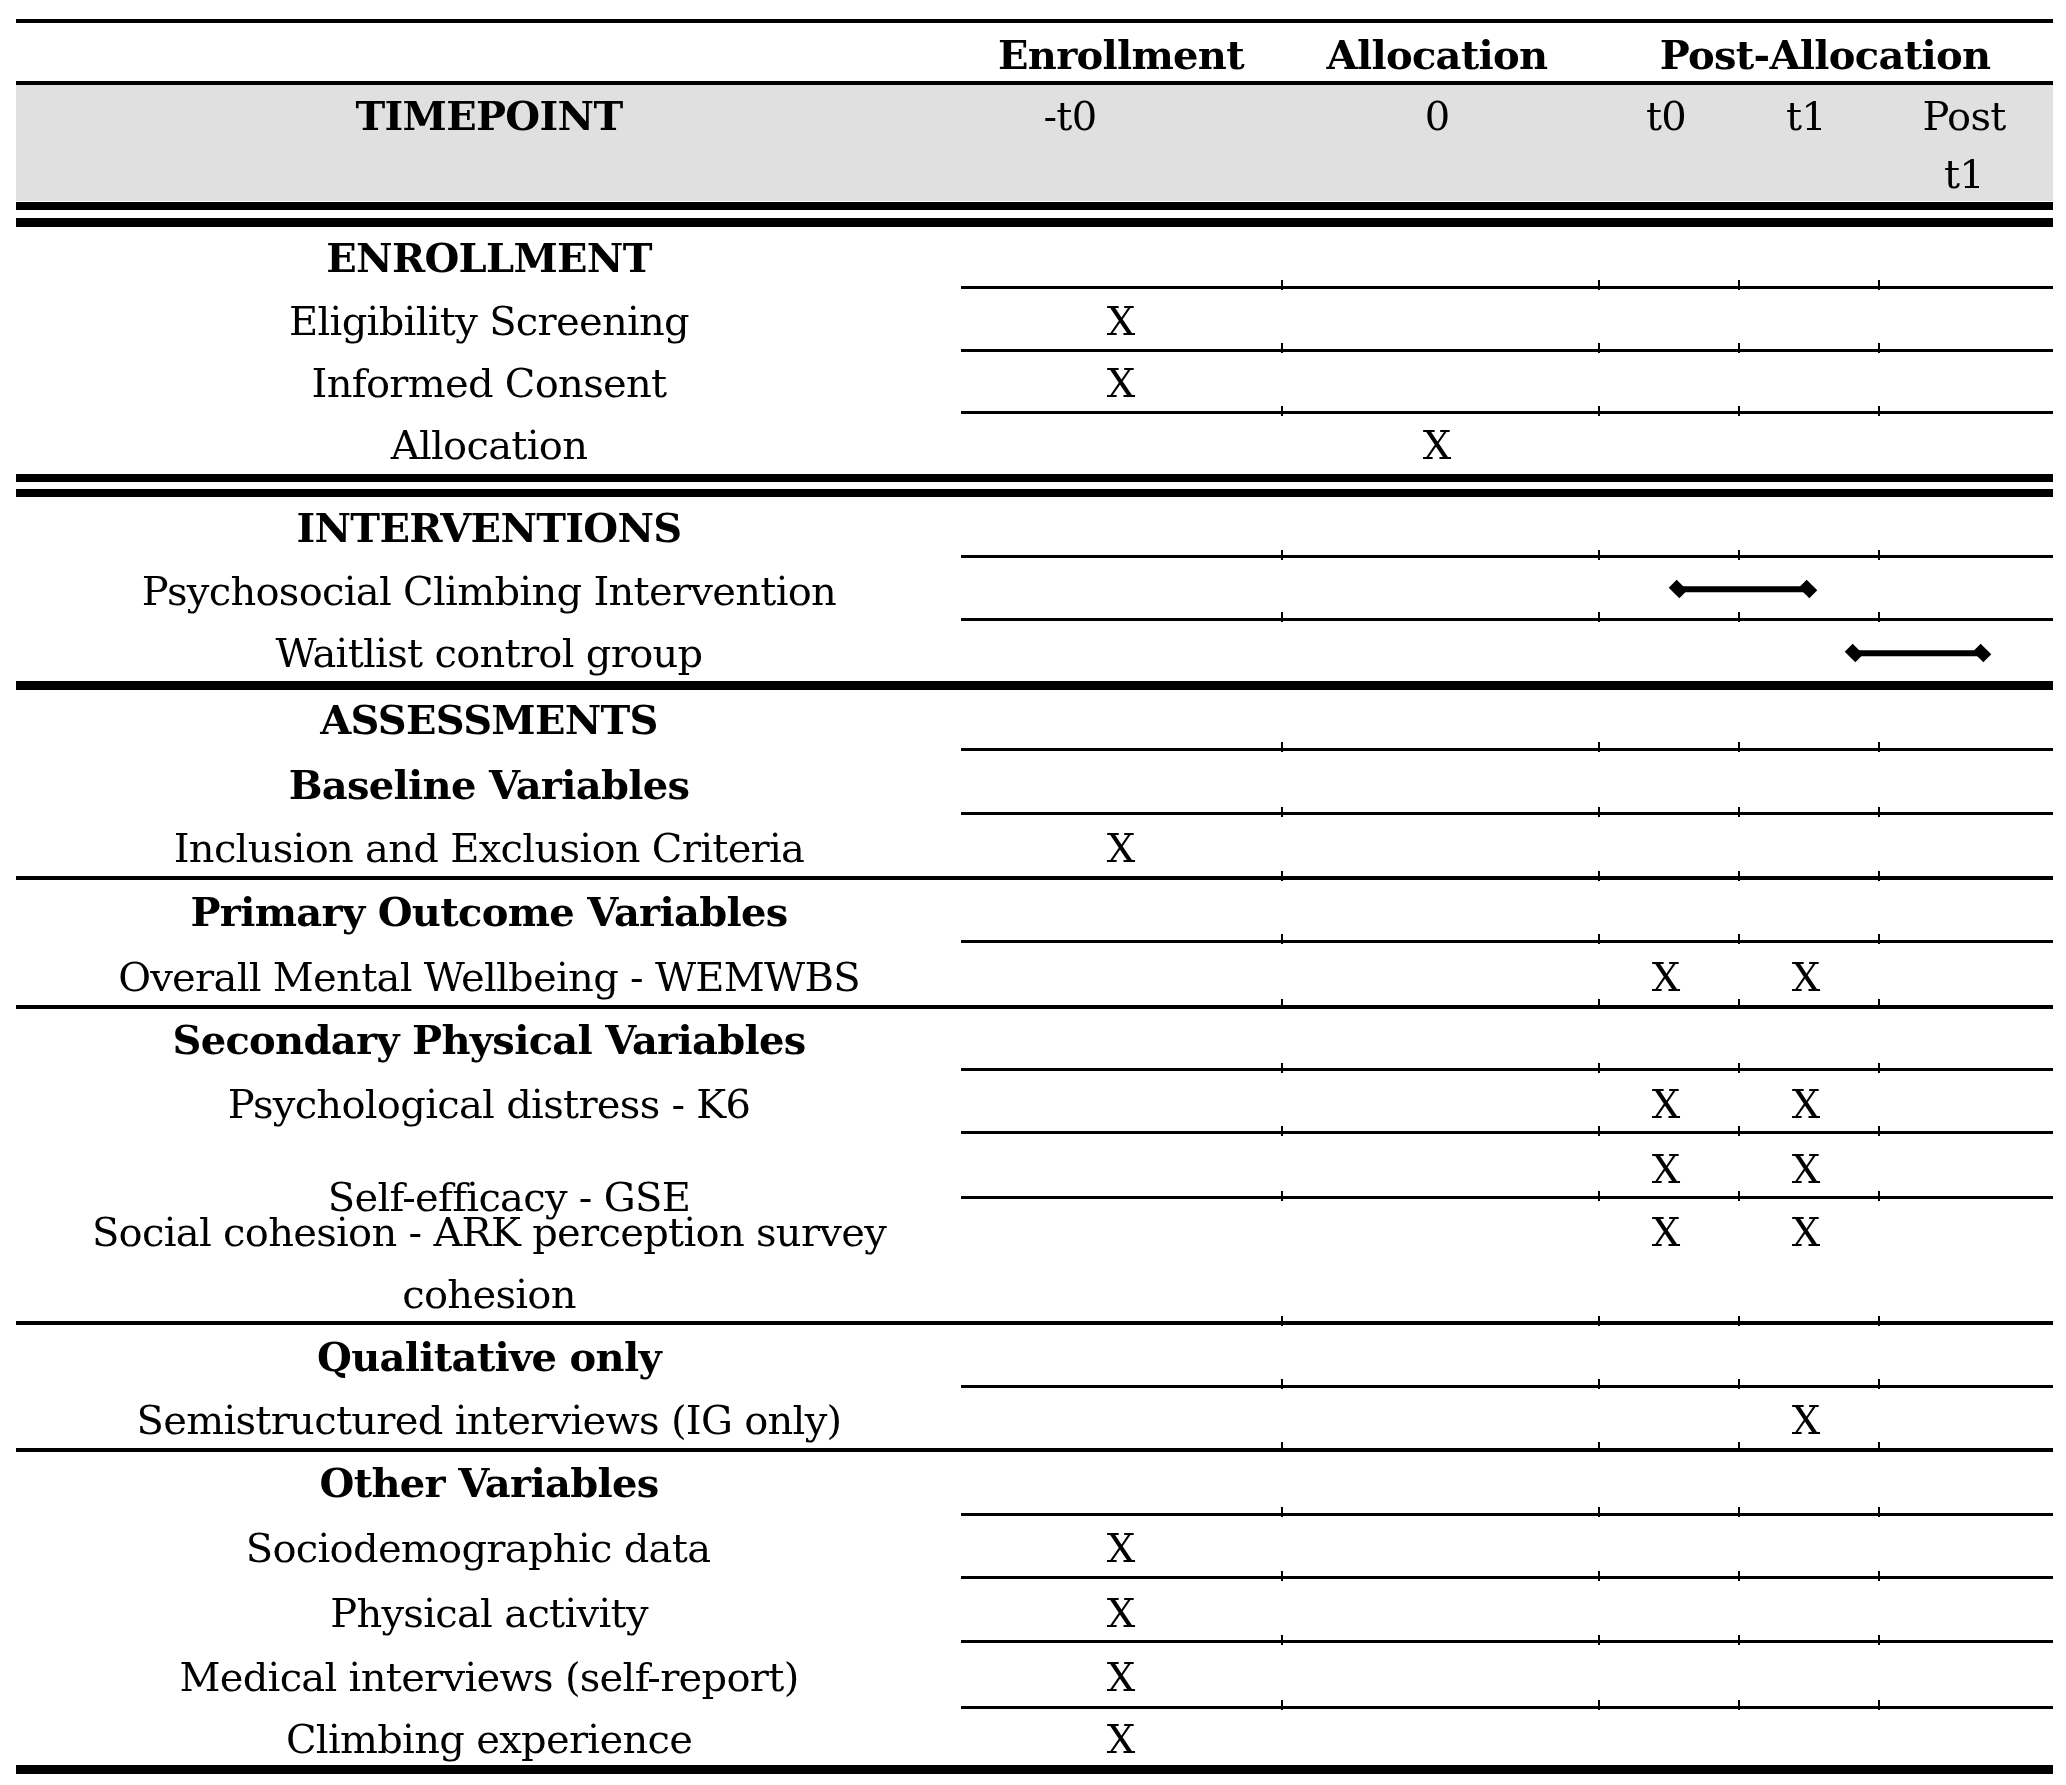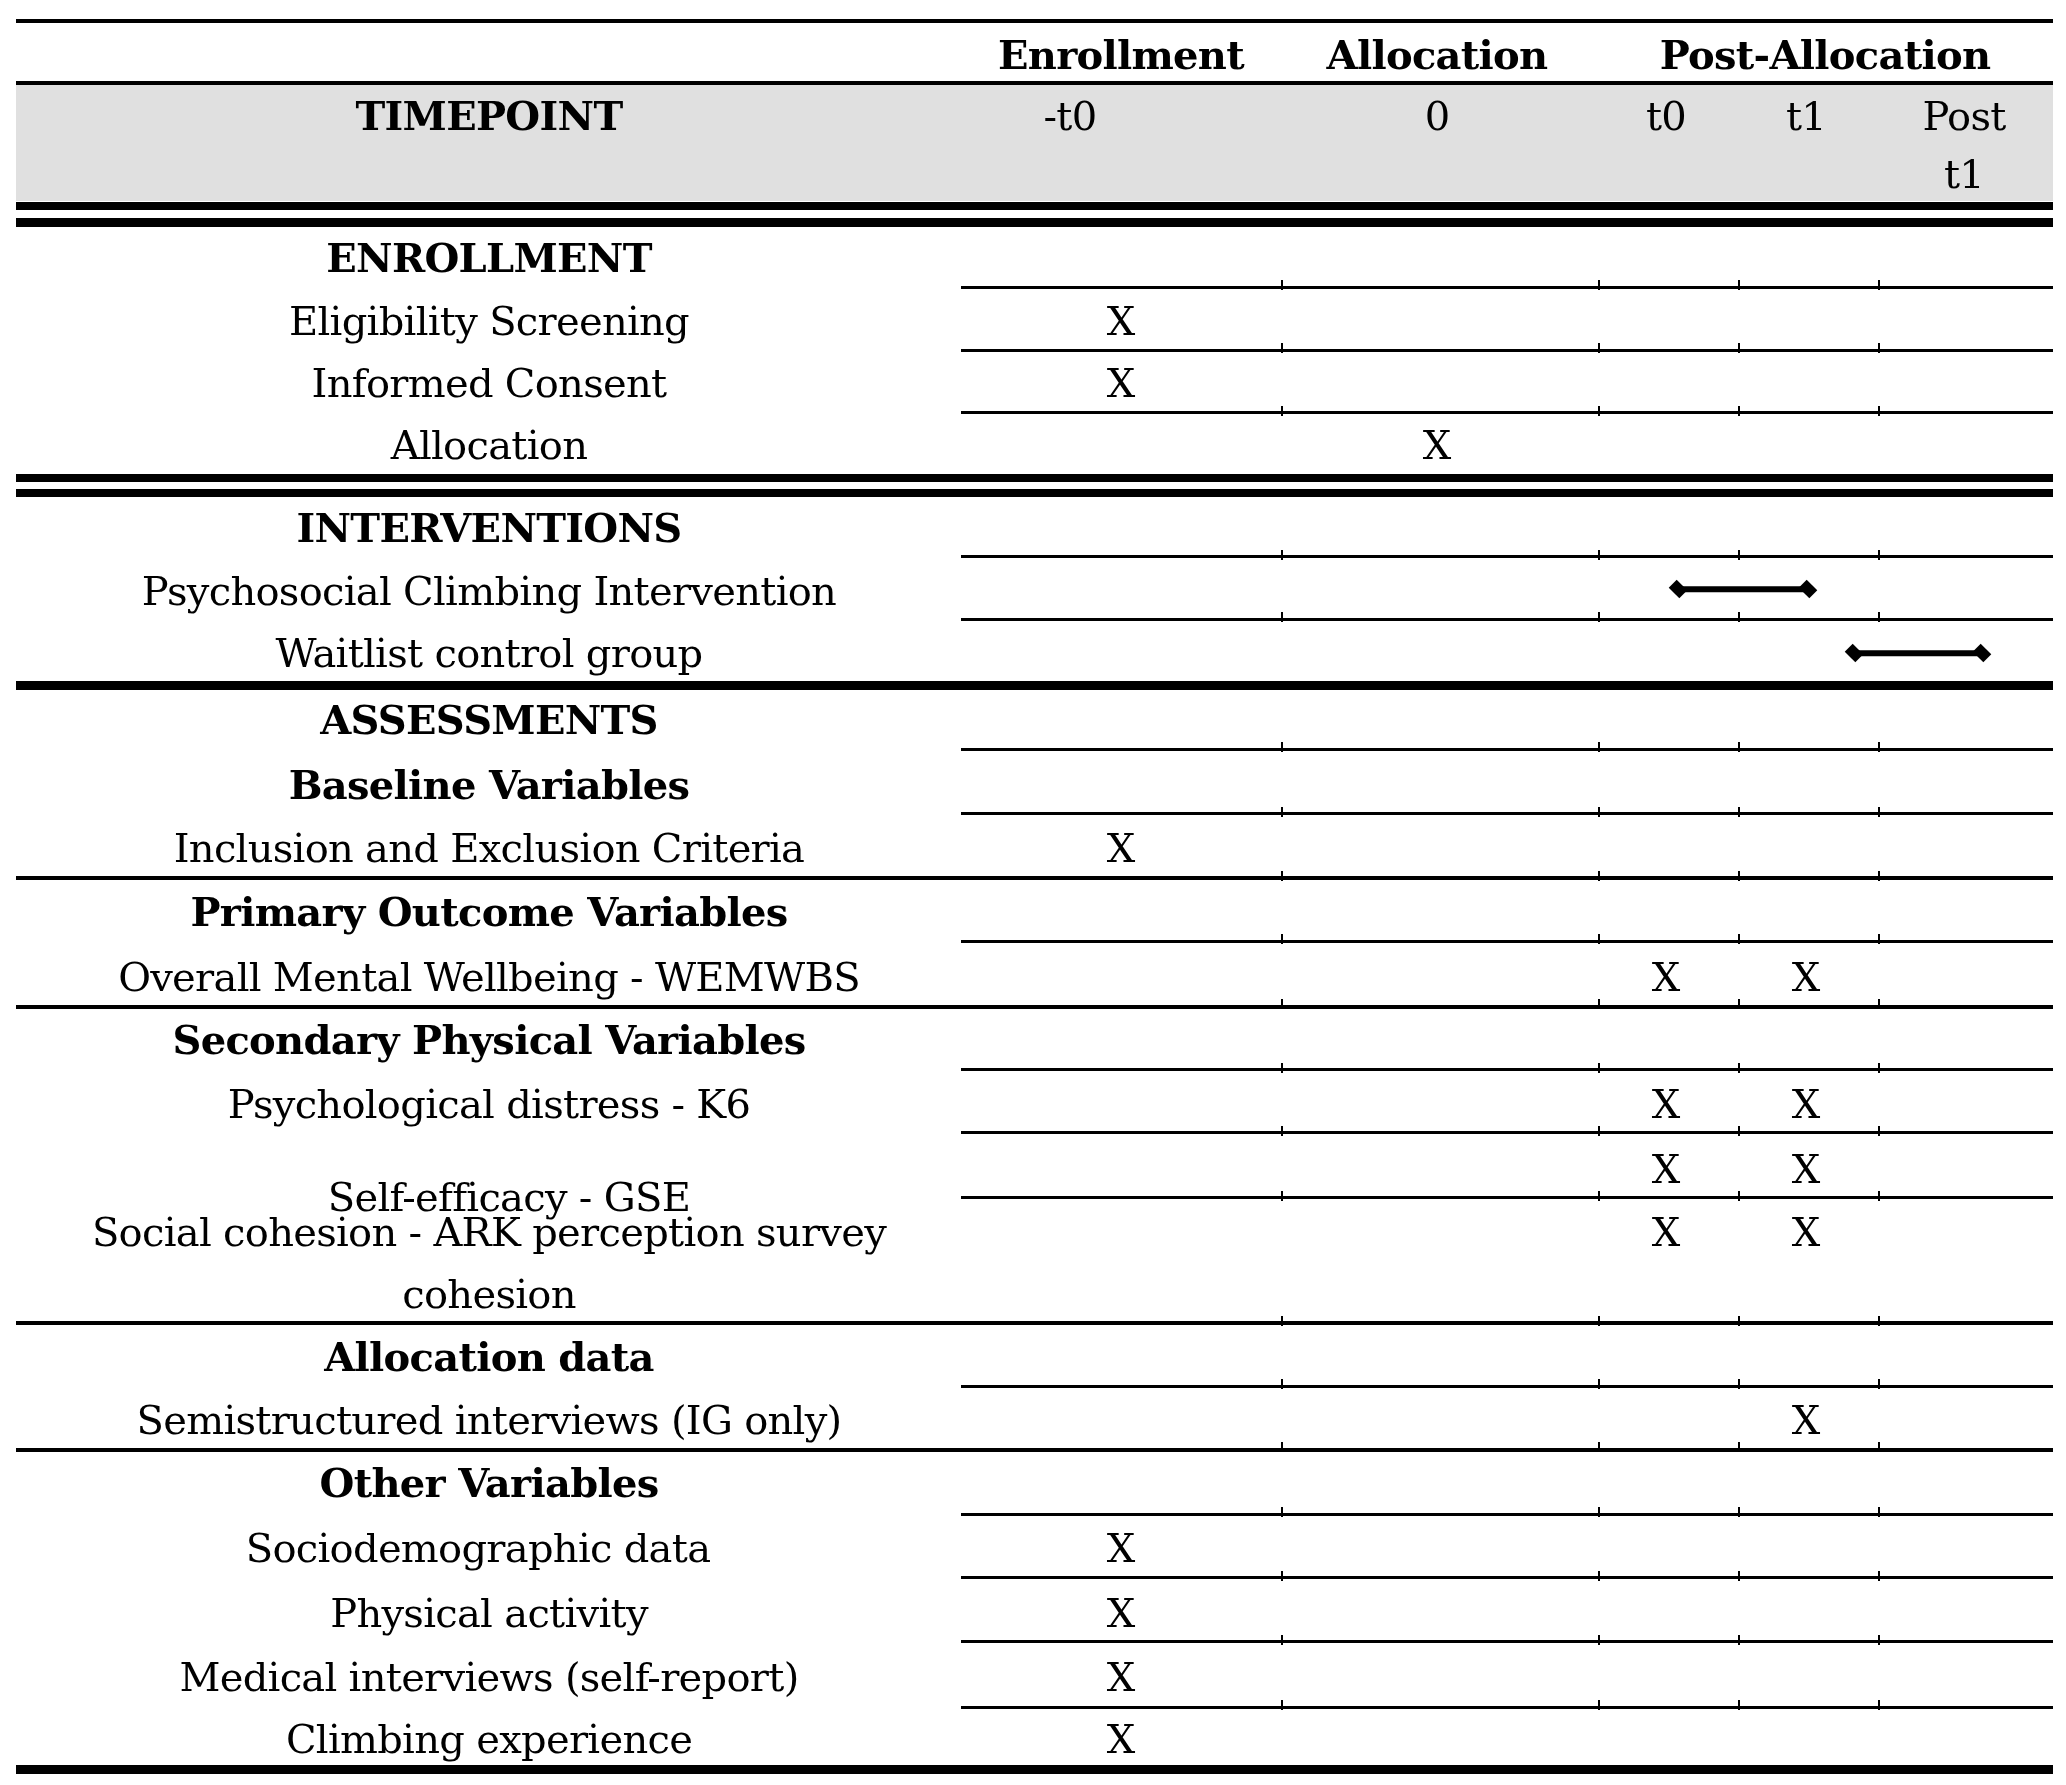--- a/index.html
+++ b/index.html
@@ -139,21 +139,21 @@
       <div class="tick" style="left:1878px;top:1191px;"></div>
       <div class="txt" style="left:489px;top:1232px;">Social cohesion - ARK perception survey</div>
       <div class="mark" style="left:1666px;top:1232px;">X</div>
       <div class="mark" style="left:1806px;top:1232px;">X</div>
       <div class="txt" style="left:489px;top:1294px;">cohesion</div>
       <div class="hline" style="left:15.7px;top:1321px;width:2037px;height:4.1px;"></div>
       <div class="tick" style="left:1281px;top:1316px;"></div>
       <div class="tick" style="left:1598px;top:1316px;"></div>
       <div class="tick" style="left:1738px;top:1316px;"></div>
       <div class="tick" style="left:1878px;top:1316px;"></div>
-      <div class="txt bold" style="left:489px;top:1357px;">Allocation data</div>
+      <div class="txt bold" style="left:489px;top:1357px;">Qualitative only</div>
       <div class="hline" style="left:961px;top:1385px;width:1092px;height:3.4px;"></div>
       <div class="tick" style="left:1281px;top:1379px;"></div>
       <div class="tick" style="left:1598px;top:1379px;"></div>
       <div class="tick" style="left:1738px;top:1379px;"></div>
       <div class="tick" style="left:1878px;top:1379px;"></div>
       <div class="txt" style="left:489px;top:1420px;">Semistructured interviews (IG only)</div>
       <div class="mark" style="left:1806px;top:1420px;">X</div>
       <div class="hline" style="left:15.7px;top:1448px;width:2037px;height:4.1px;"></div>
       <div class="tick" style="left:1281px;top:1442px;"></div>
       <div class="tick" style="left:1598px;top:1442px;"></div>

